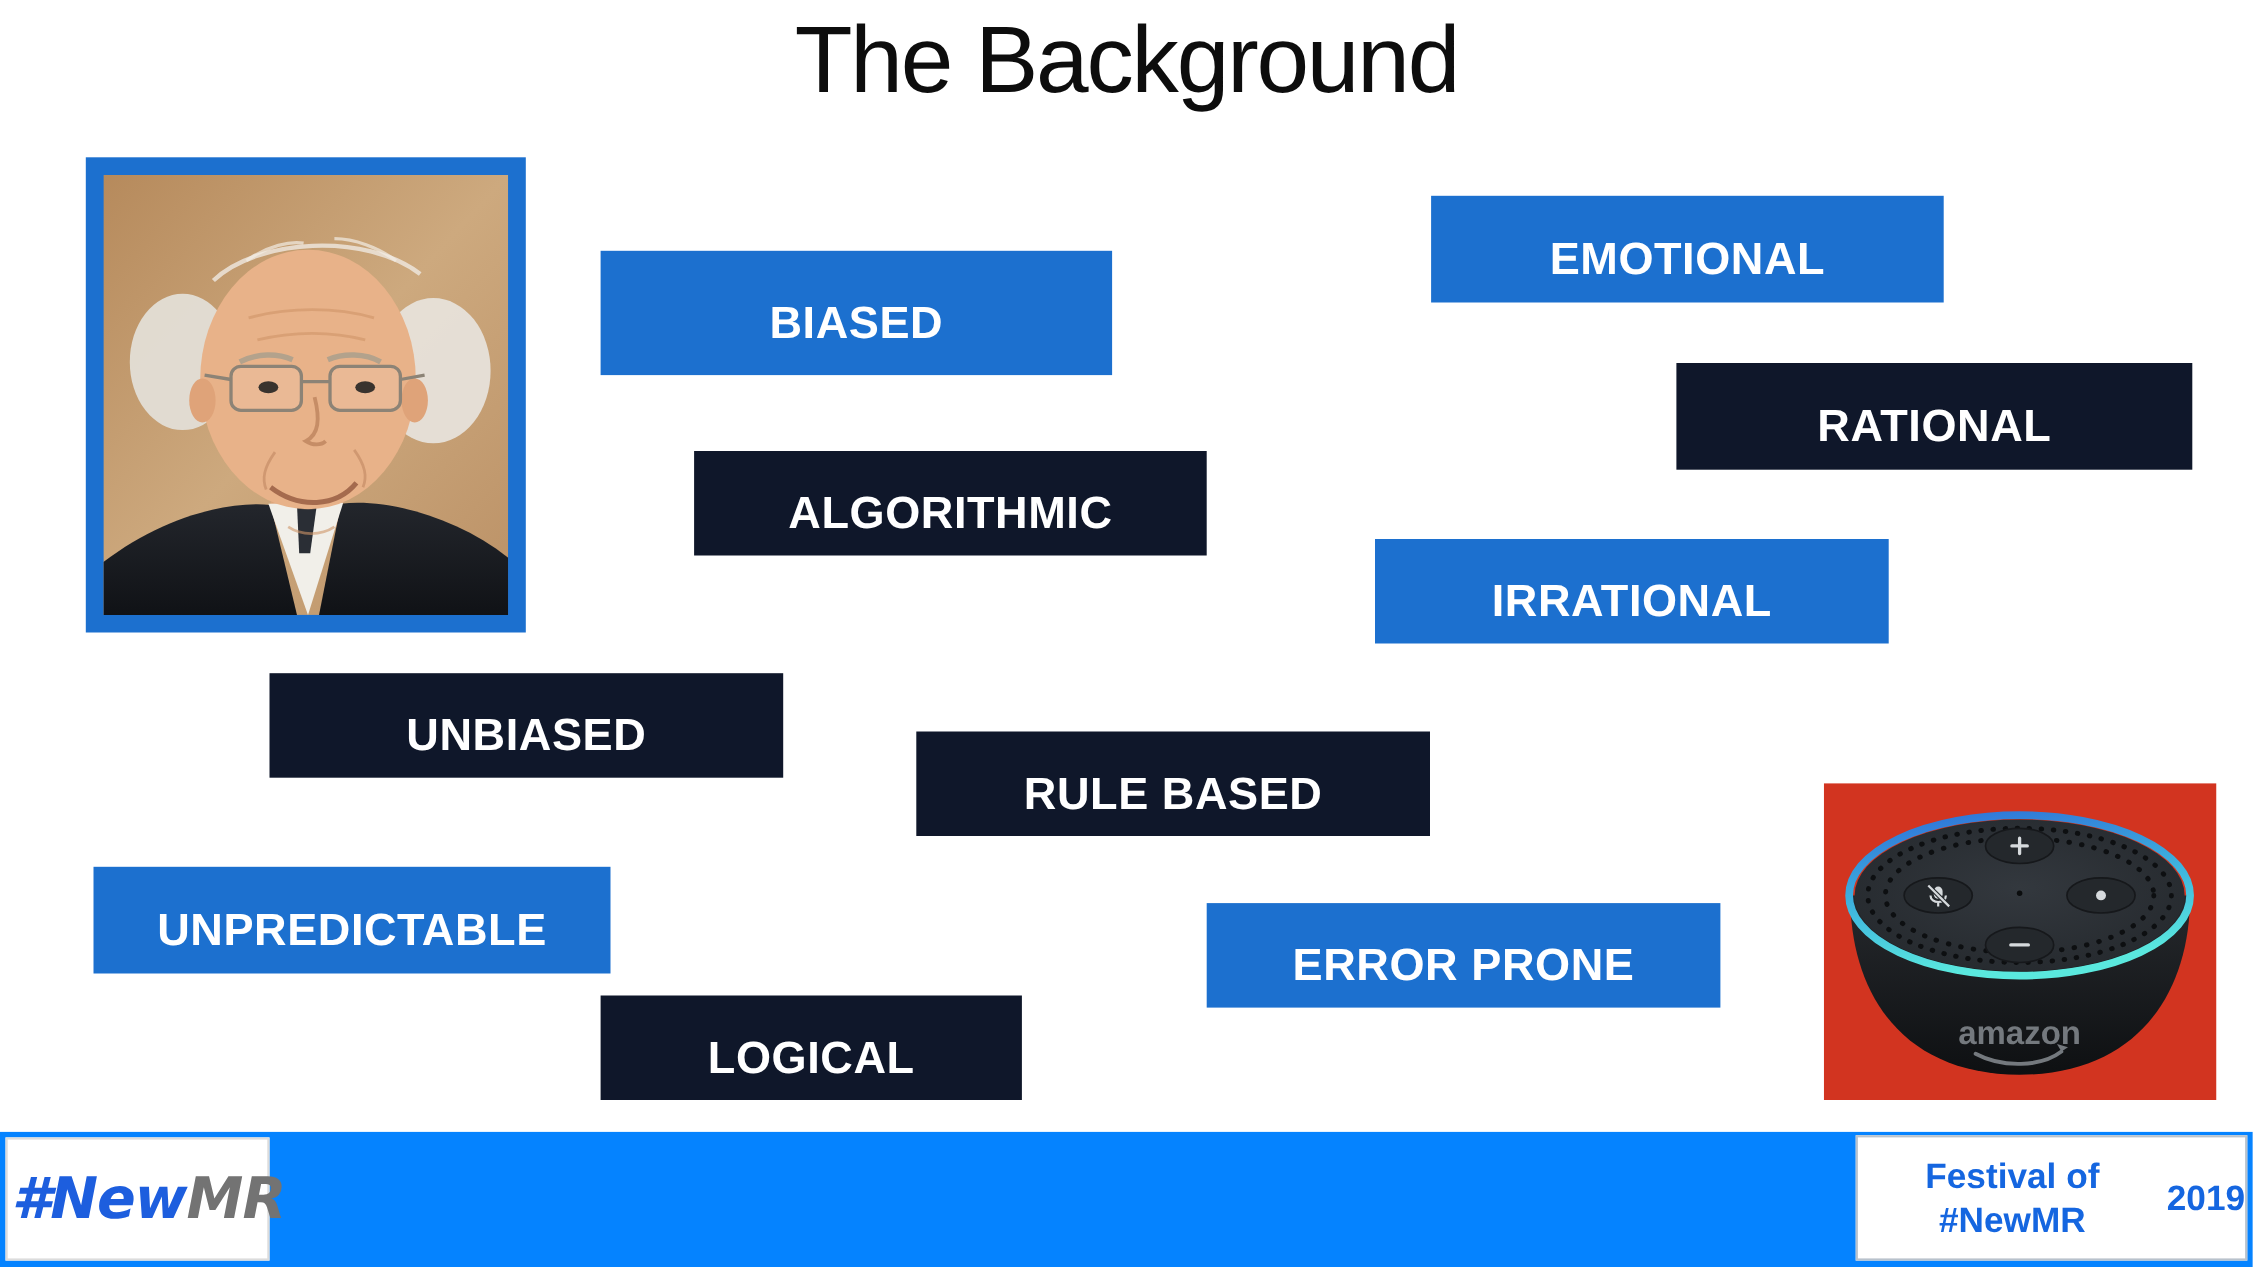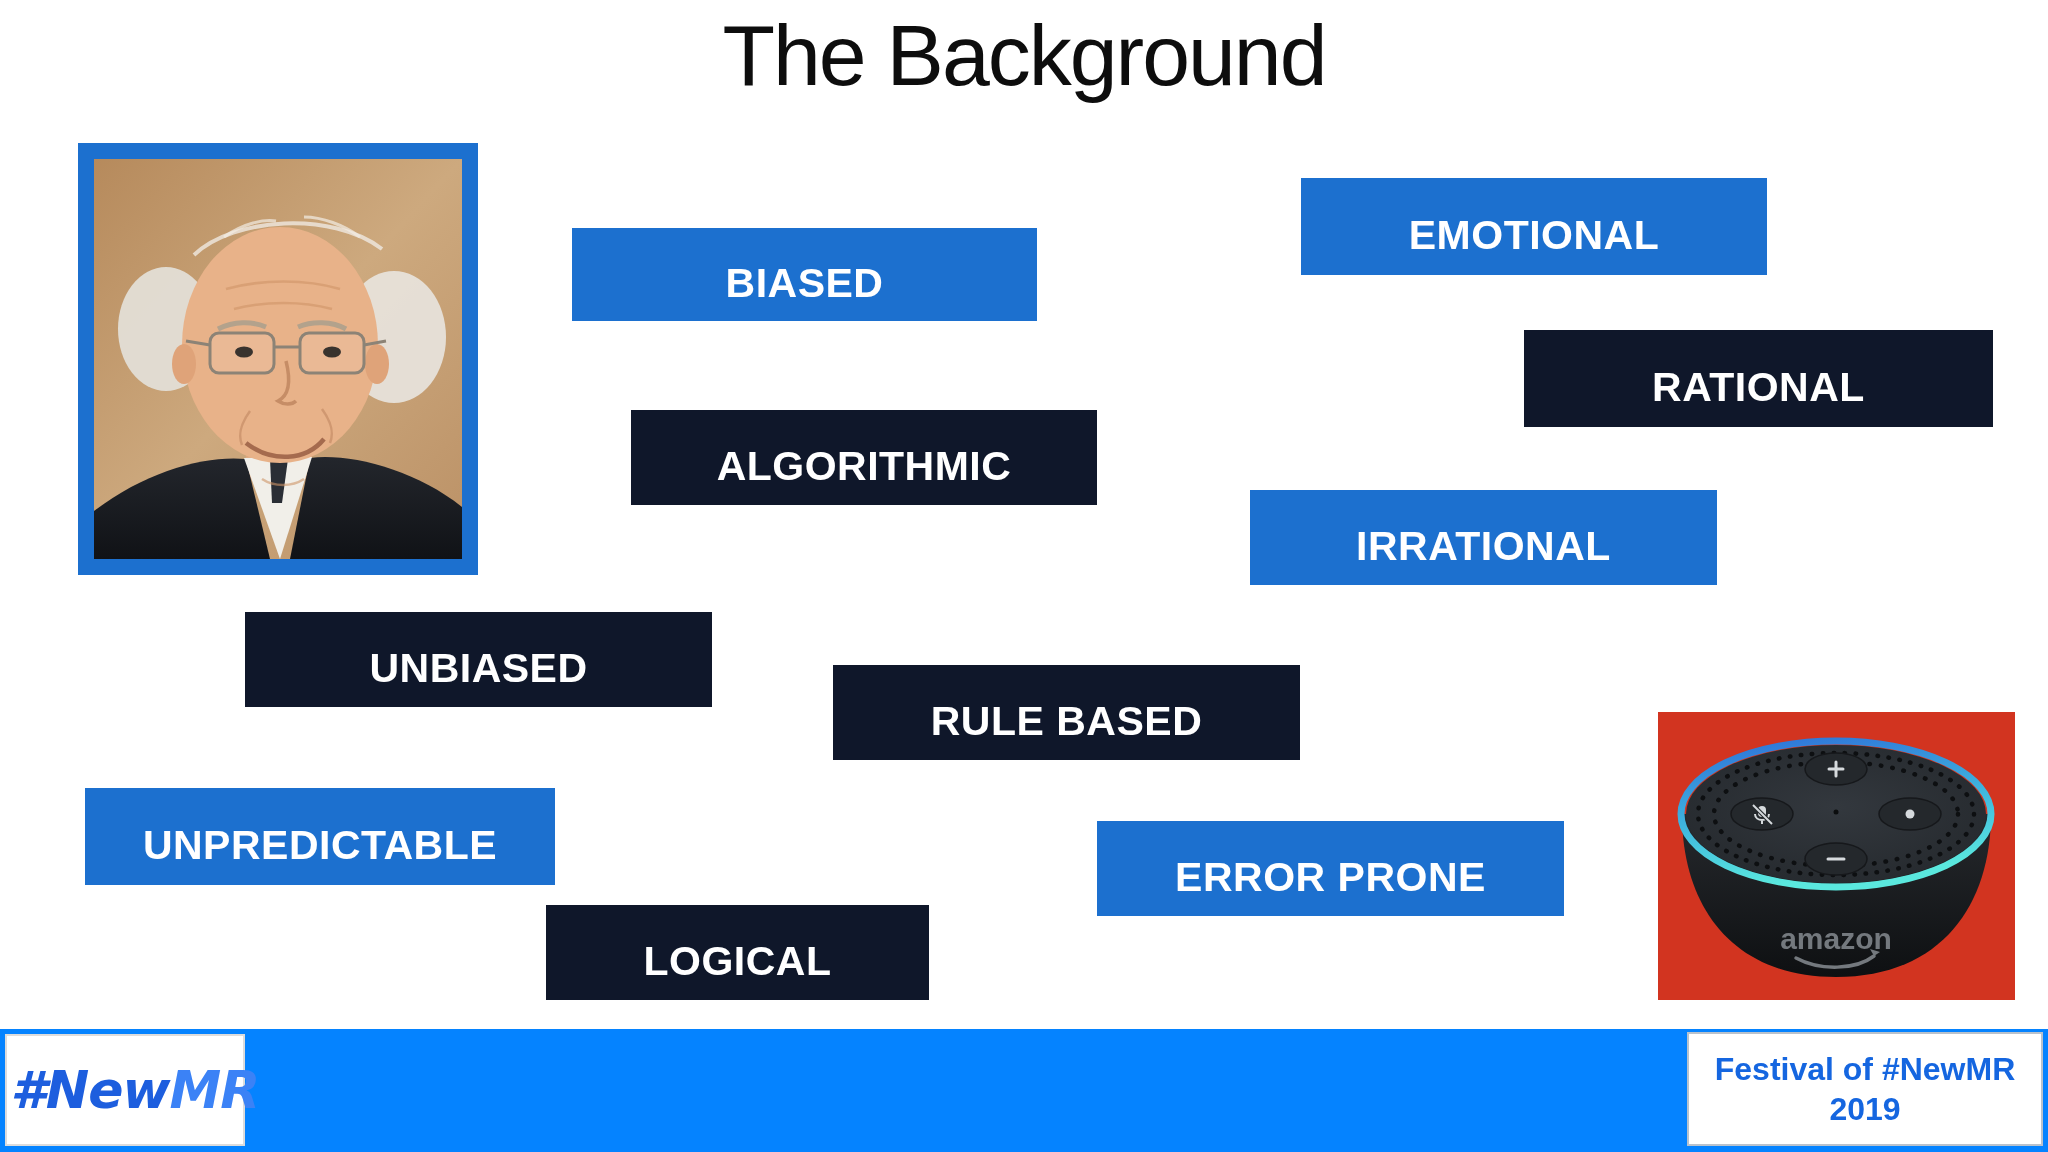--- a/index.html
+++ b/index.html
@@ -43,25 +43,25 @@
   }
   .logo-box{
     position:absolute;left:5px;top:1034px;width:240px;height:112px;
     background:#ffffff;border:2px solid #dcdcdc;box-sizing:border-box;
     display:flex;align-items:center;justify-content:center;
     font-family:"DejaVu Sans", sans-serif;
     font-style:italic;font-weight:bold;font-size:52px;letter-spacing:-1px;
     white-space:nowrap;
   }
   .logo-box .logo-new{color:#1d5ede;padding-left:20px;}
-  .logo-box .logo-mr{color:#3b82f6;}
+  .logo-box .logo-mr{color:#737373;}
   .festival-box{
     position:absolute;left:1687px;top:1032px;width:356px;height:114px;
     background:#ffffff;border:2px solid #b9c2cc;box-sizing:border-box;
-    display:flex;flex-direction:column;align-items:center;justify-content:center;
+    display:flex;flex-direction:row;align-items:center;justify-content:center;
     color:#1566e0;font-weight:700;font-size:32px;line-height:1.25;
     text-align:center;
   }
 </style>
 </head>
 <body>
 
 <div class="slide-title">The Background</div>
 
 <div class="photo-frame">
@@ -110,21 +110,21 @@
     <ellipse cx="238" cy="193" rx="9" ry="5.5" fill="#39332e"></ellipse>
 
     <path d="M192,202 C197,222 196,236 184,242 C190,246 198,246 202,242" stroke="#c68d66" stroke-width="3.5" fill="none"></path>
 
     <path d="M156,252 C146,266 144,276 148,286 M228,250 C238,264 240,274 236,284" stroke="#c68d66" stroke-width="2.5" fill="none" opacity="0.7"></path>
     <path d="M152,284 C178,304 212,302 230,280" stroke="#a56b4e" stroke-width="4.5" fill="none"></path>
     <path d="M168,320 C180,328 198,328 210,320" stroke="#cf9468" stroke-width="2.5" fill="none" opacity="0.6"></path>
   </svg>
 </div>
 
-<div class="tag blue" style="left:572px;top:228px;width:465px;height:93px">BIASED</div>
+<div class="tag blue" style="left:546px;top:228px;width:465px;height:113px">BIASED</div>
 <div class="tag blue" style="left:1301px;top:178px;width:466px;height:97px">EMOTIONAL</div>
 <div class="tag red" style="left:1524px;top:330px;width:469px;height:97px">RATIONAL</div>
 <div class="tag red" style="left:631px;top:410px;width:466px;height:95px">ALGORITHMIC</div>
 <div class="tag blue" style="left:1250px;top:490px;width:467px;height:95px">IRRATIONAL</div>
 <div class="tag red" style="left:245px;top:612px;width:467px;height:95px">UNBIASED</div>
 <div class="tag red" style="left:833px;top:665px;width:467px;height:95px">RULE BASED</div>
 <div class="tag blue" style="left:85px;top:788px;width:470px;height:97px">UNPREDICTABLE</div>
 <div class="tag blue" style="left:1097px;top:821px;width:467px;height:95px">ERROR PRONE</div>
 <div class="tag red" style="left:546px;top:905px;width:383px;height:95px">LOGICAL</div>
 

